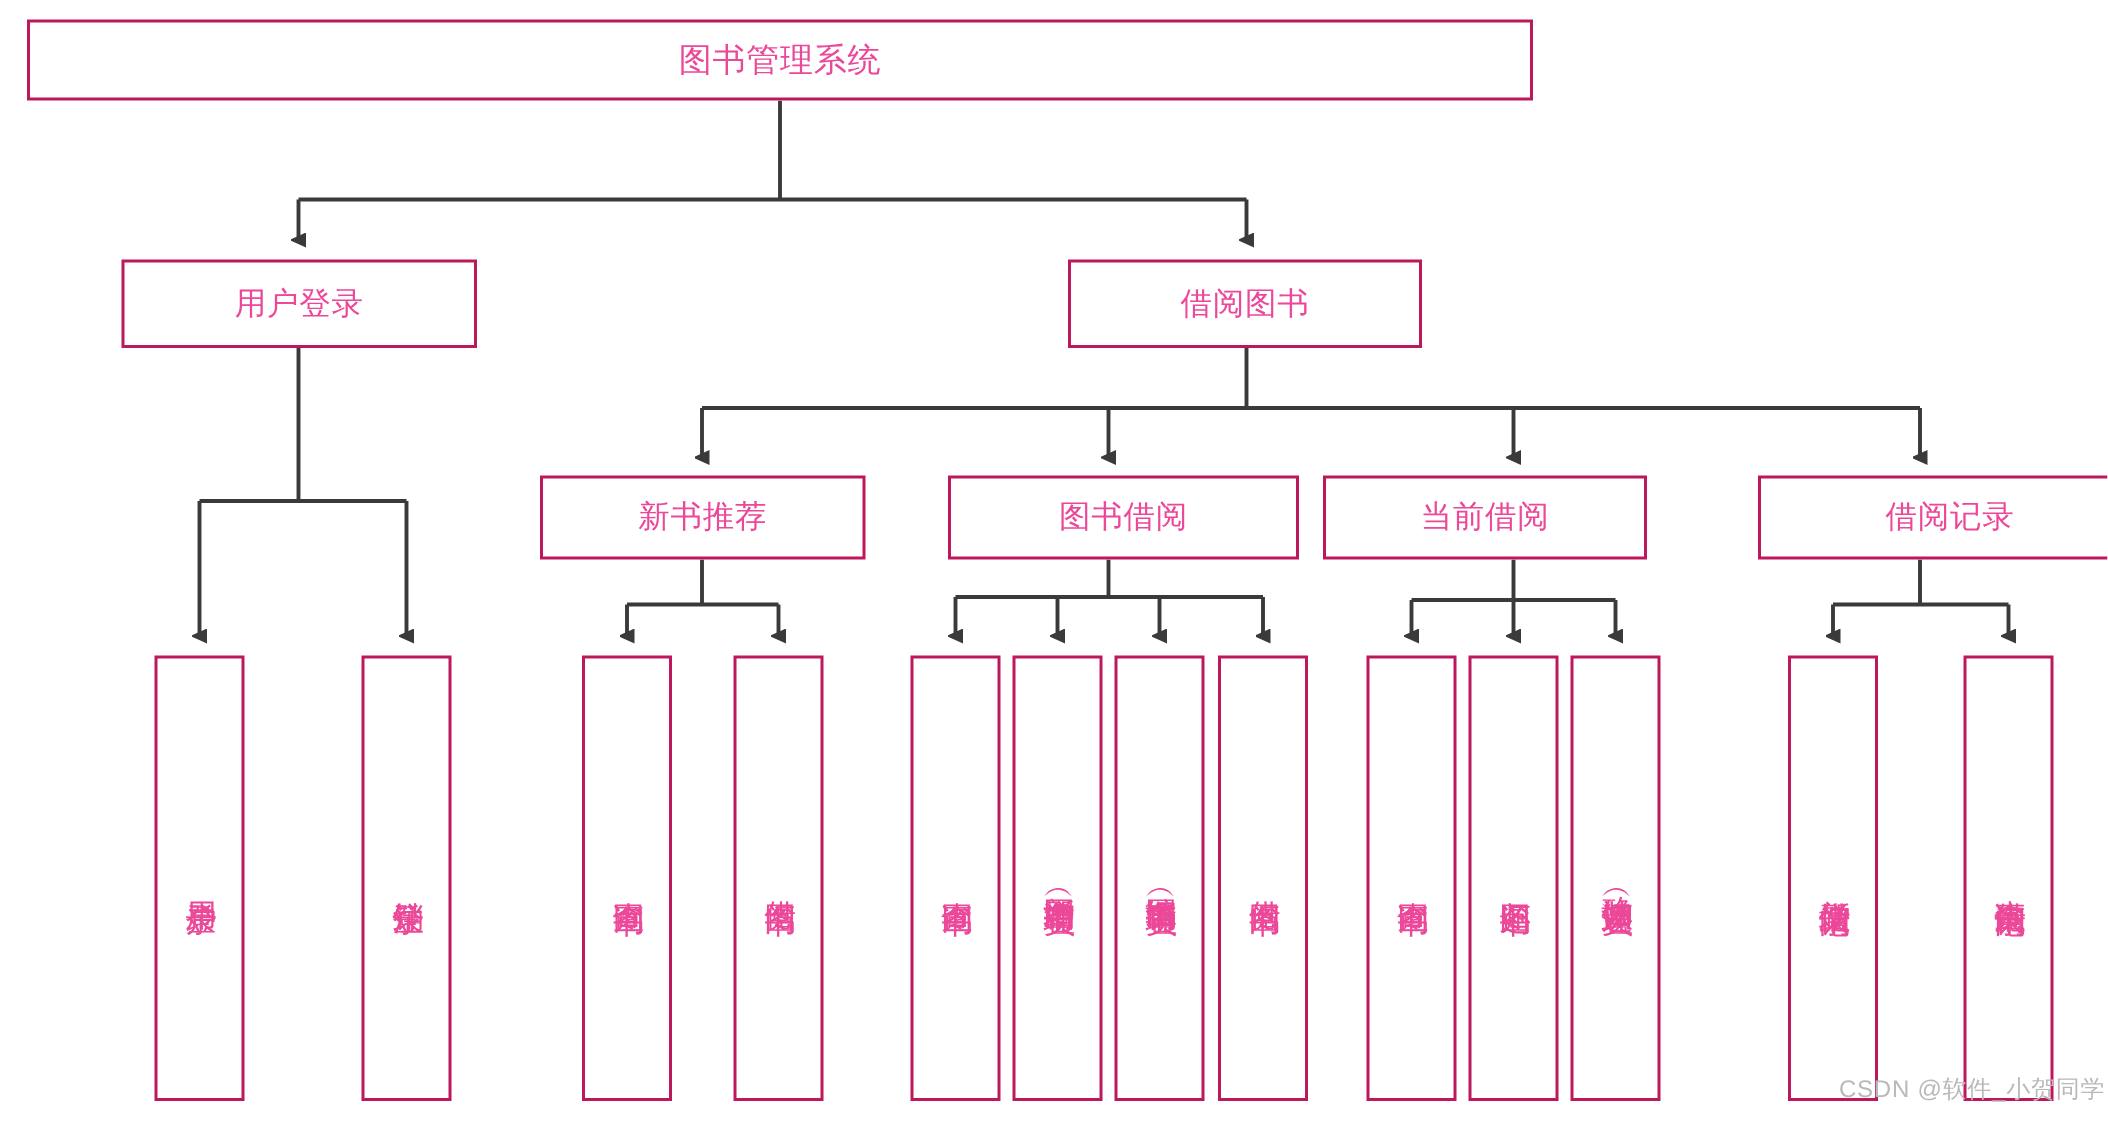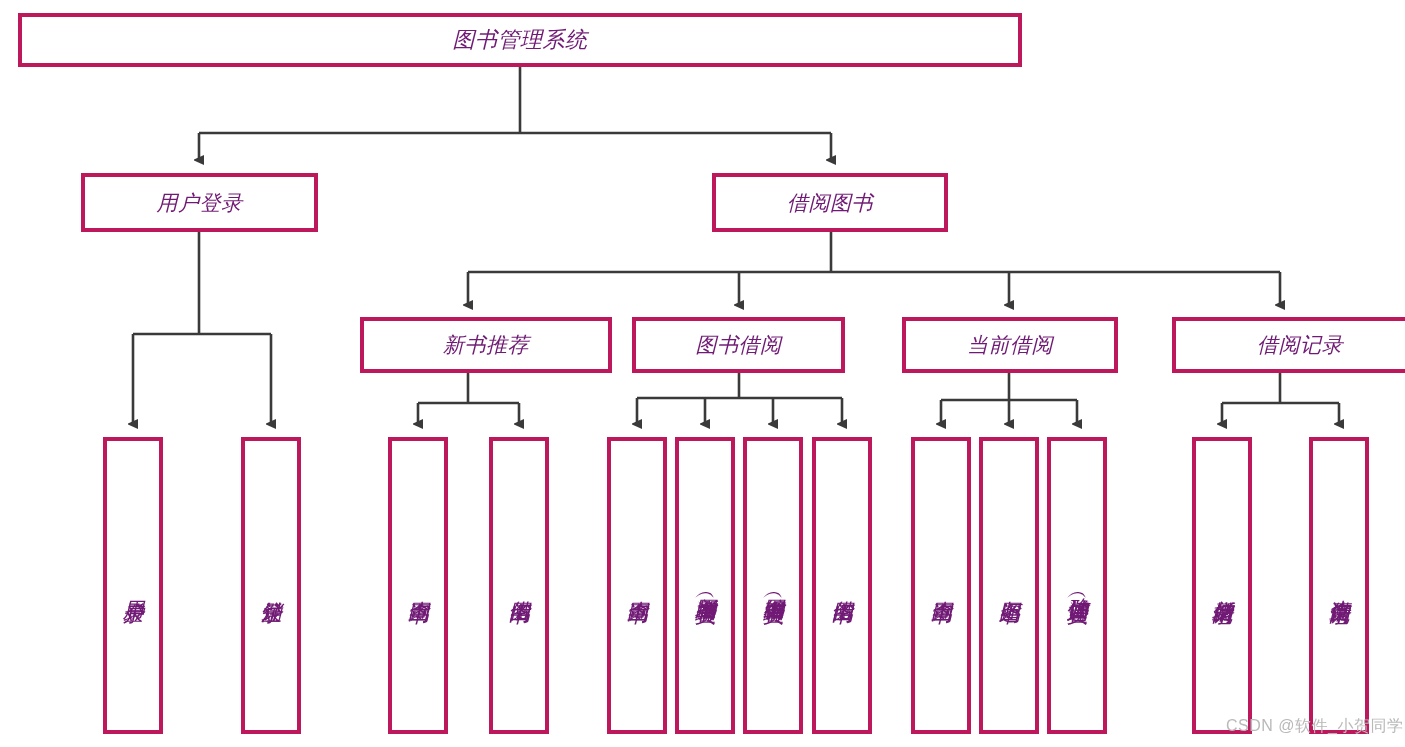--- a/index.html
+++ b/index.html
@@ -21,26 +21,25 @@
     position: absolute;
     left: 0; top: 0;
     width: 1405px;
     height: 747px;
     pointer-events: none;
   }
   .node {
     position: absolute;
     box-sizing: border-box;
     background: #ffffff;
-    border: 4px solid #be185d;
+    border: 2px solid #be185d;
     display: flex;
     align-items: center;
     justify-content: center;
-    color: #701a75;
-    font-style: italic;
+    color: #ec4899;
   }
   .node.horizontal .label {
     writing-mode: horizontal-tb;
     font-size: 21px;
     line-height: 1.1;
     letter-spacing: 0.5px;
     white-space: nowrap;
   }
   .node.vertical {
     align-items: center;
@@ -127,29 +126,29 @@
   </div>
 
   <div class="node horizontal" style="left:81px; top:173px; width:237px; height:59px;">
     <span class="label">用户登录</span>
   </div>
 
   <div class="node horizontal" style="left:712px; top:173px; width:236px; height:59px;">
     <span class="label">借阅图书</span>
   </div>
 
-  <div class="node horizontal" style="left:360px; top:317px; width:252px; height:56px;">
+  <div class="node horizontal" style="left:360px; top:317px; width:217px; height:56px;">
     <span class="label">新书推荐</span>
   </div>
 
-  <div class="node horizontal" style="left:632px; top:317px; width:213px; height:56px;">
+  <div class="node horizontal" style="left:632px; top:317px; width:234px; height:56px;">
     <span class="label">图书借阅</span>
   </div>
 
-  <div class="node horizontal" style="left:902px; top:317px; width:216px; height:56px;">
+  <div class="node horizontal" style="left:882px; top:317px; width:216px; height:56px;">
     <span class="label">当前借阅</span>
   </div>
 
   <div class="node horizontal" style="left:1172px; top:317px; width:256px; height:56px;">
     <span class="label">借阅记录</span>
   </div>
 
   <div class="node vertical" style="left:103px; top:437px; width:60px; height:297px;">
     <span class="label">用户登录</span>
   </div>

